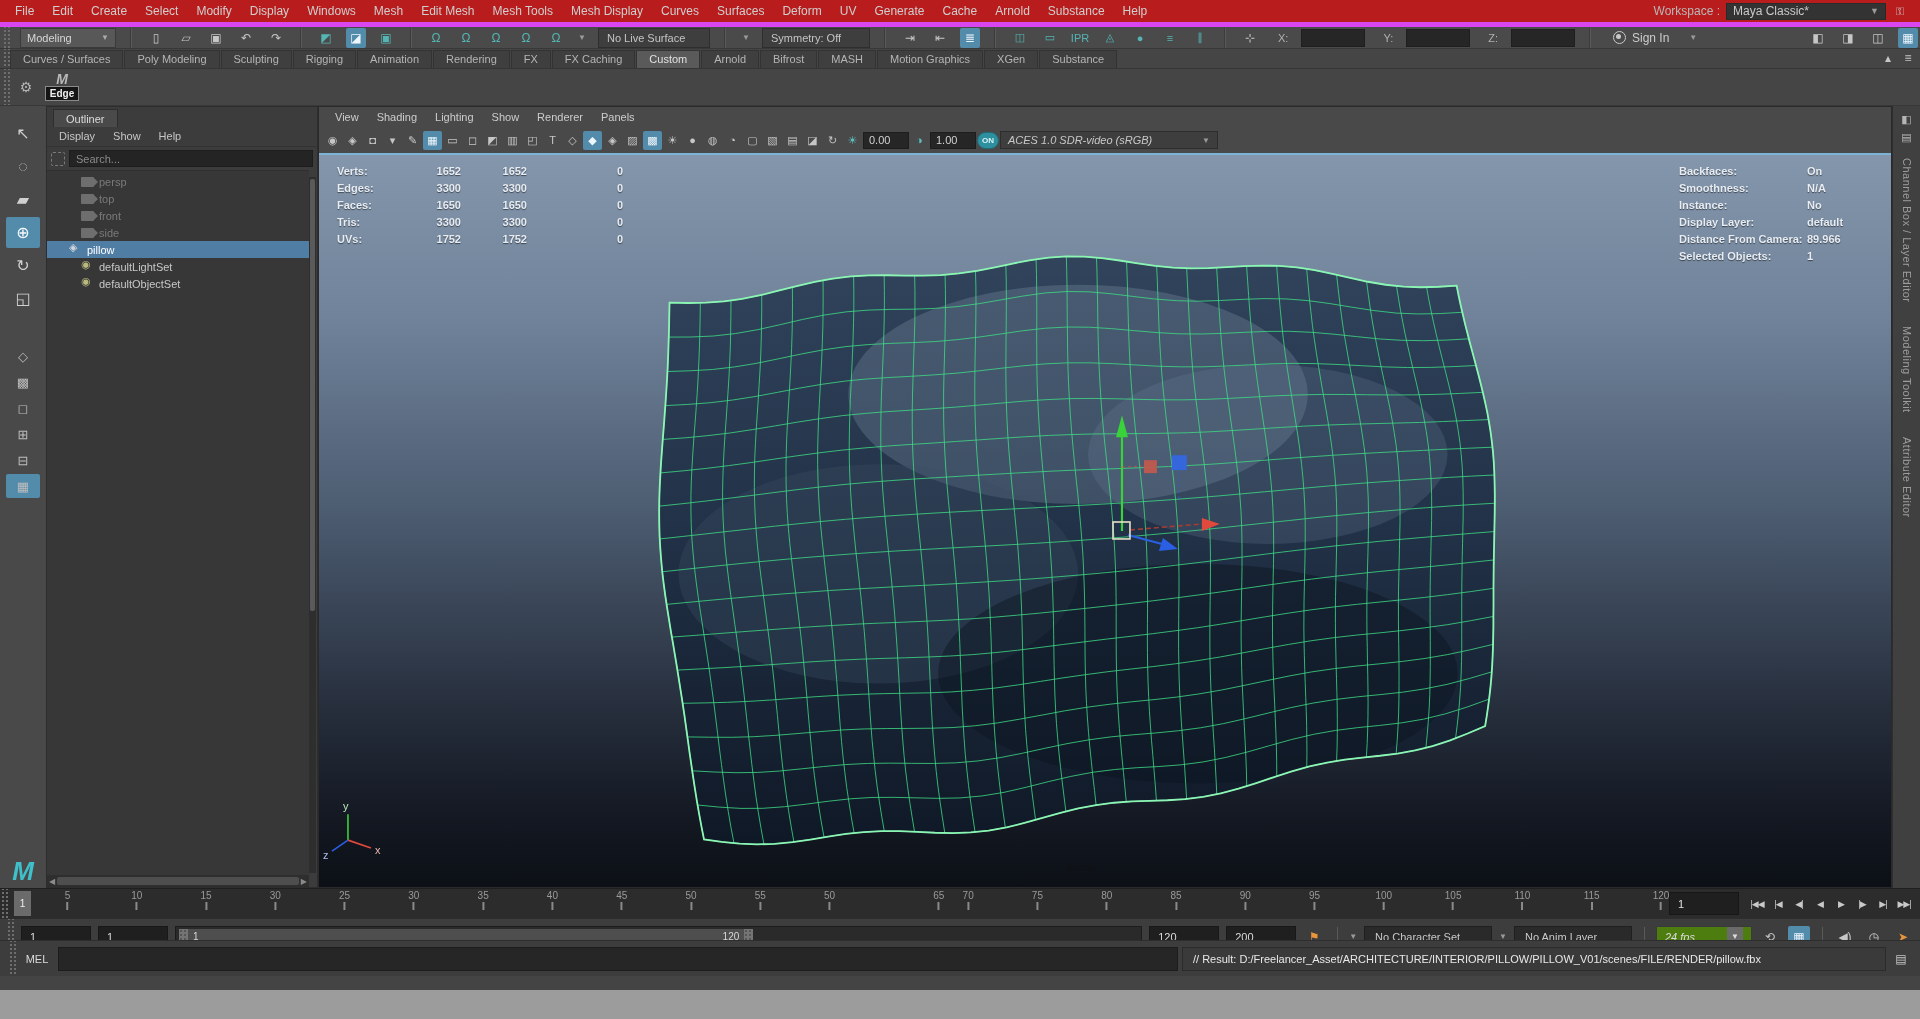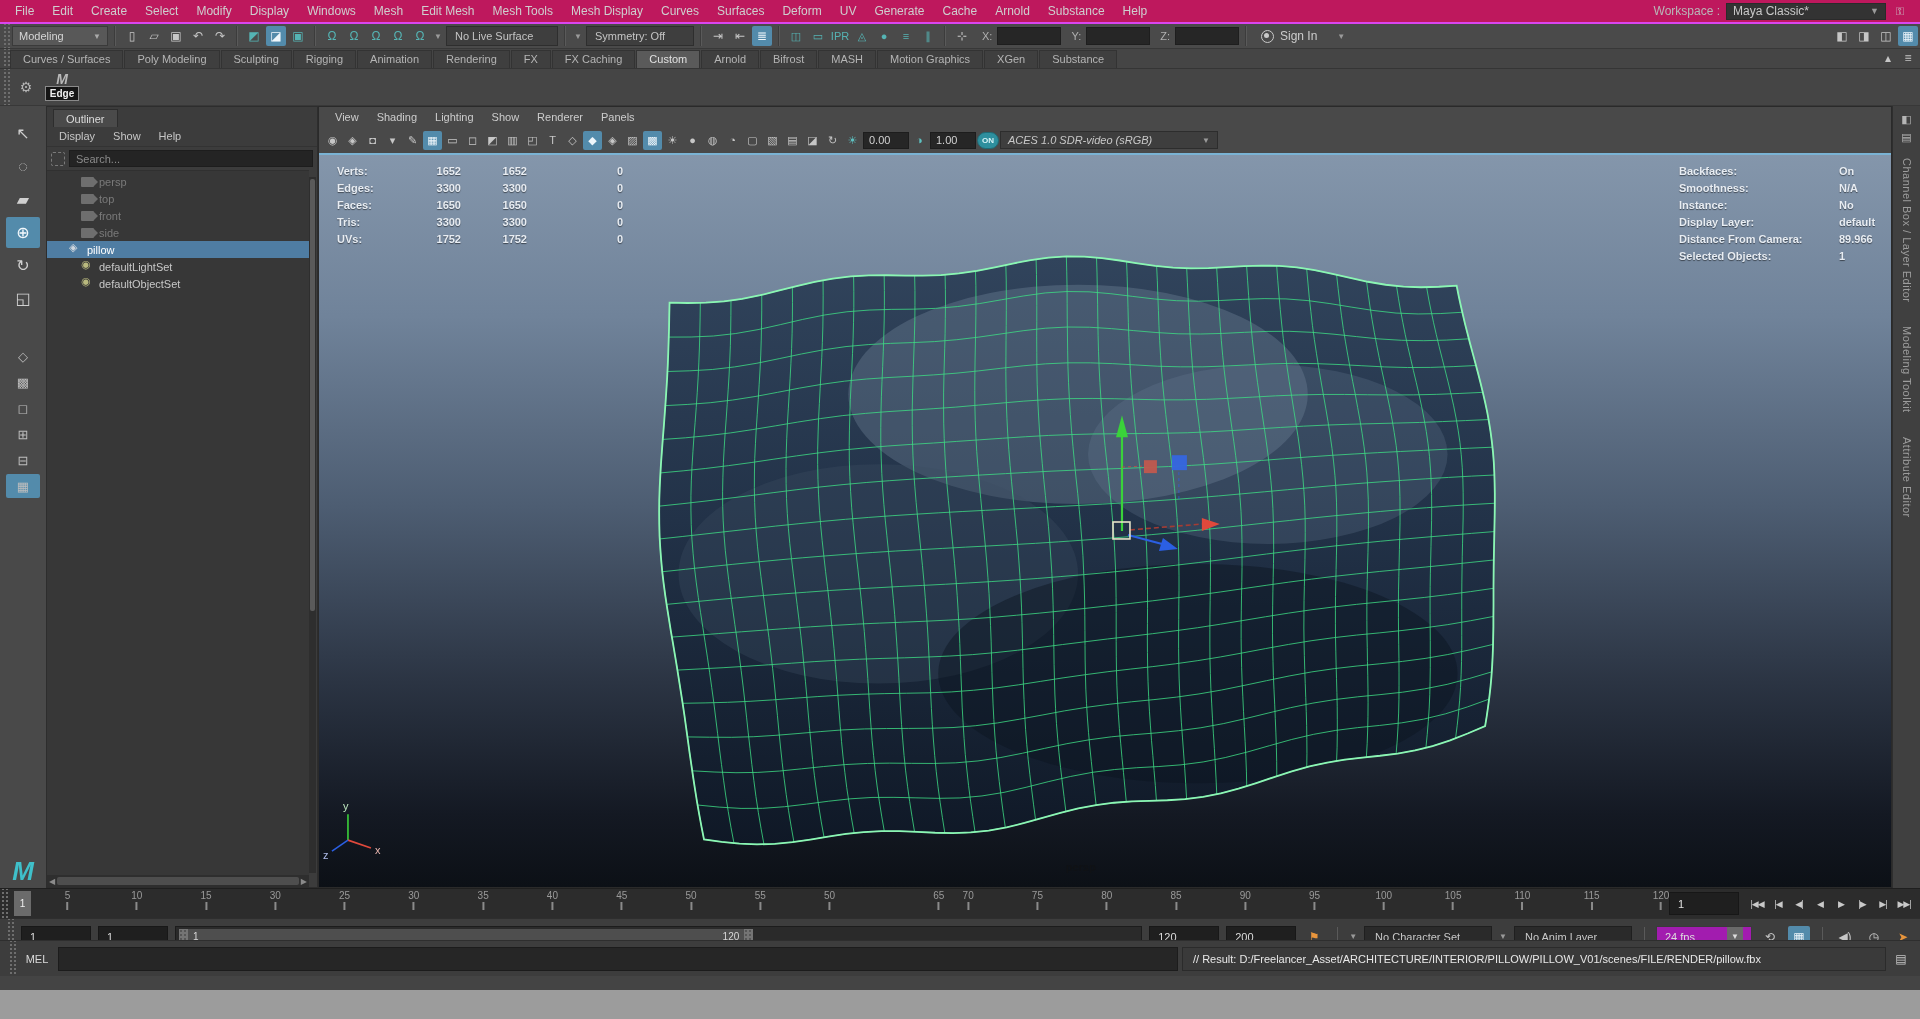--- a/index.html
+++ b/index.html
@@ -1,28 +1,28 @@
 <!DOCTYPE html>
 <html><head>
 <meta charset="utf-8">
 <style>
   * { margin:0; padding:0; box-sizing:border-box; }
   html,body { width:1920px; height:1019px; overflow:hidden; background:#444;
     font-family:"Liberation Sans", sans-serif; font-size:12px; color:#ccc; user-select:none; }
 
   
-  .menubar { height:22px; background:#be185d; display:flex; align-items:center; padding:0 6px; }
+  .menubar { height:22px; background:#b91c1c; display:flex; align-items:center; padding:0 6px; }
   .menu-item { padding:0 9px; color:#cfcfcf; font-size:12px; line-height:22px; cursor:default; }
   .menubar .spacer { flex:1; }
   .ws-label { color:#b8b8b8; margin-right:6px; }
   .ws-select { width:160px; height:17px; background:#333; border:1px solid #2a2a2a; display:flex; align-items:center; padding:0 6px; color:#c9c9c9; }
   .ws-select .caret { margin-left:auto; color:#9a9a9a; font-size:9px; }
   .lock { width:16px; text-align:center; color:#c9c9c9; margin:0 6px; font-size:11px; }
 
-  .statusline { height:27px; background:#4a4a4a; border-top:2px solid #d946ef; border-bottom:1px solid #383838; display:flex; align-items:center; gap:2px; padding:0 2px; }
+  .statusline { height:27px; background:#4a4a4a; border-top:5px solid #d946ef; border-bottom:1px solid #383838; display:flex; align-items:center; gap:10px; padding:0 2px; }
   .grip { width:8px; align-self:stretch; background-image:radial-gradient(#6e6e6e 1px, transparent 1.2px); background-size:4px 4px; background-position:1px 2px; }
   .mode-select { width:96px; height:20px; background:#585858; border:1px solid #3a3a3a; display:flex; align-items:center; padding:0 6px; font-size:11px; color:#d6d6d6; }
   .mode-select .caret { margin-left:auto; font-size:8px; color:#aaa; }
   .vsep { width:2px; height:20px; margin:0 4px; background:#3c3c3c; border-right:1px solid #5a5a5a; }
   .sicon { width:20px; height:20px; display:flex; align-items:center; justify-content:center; color:#c6c6c6; font-size:12px; border-radius:2px; }
   .sicon.teal { color:#55b4b4; }
   .sicon.active { background:#538bab; color:#eef6fb; }
   .sicon.small-caret { width:12px; font-size:8px; color:#9a9a9a; }
   .sfield { height:20px; background:#3e3e3e; border:1px solid #2e2e2e; display:flex; align-items:center; padding:0 8px; font-size:11px; color:#c4c4c4; }
   .coordbox { width:64px; height:18px; background:#262626; border:1px solid #1e1e1e; }
@@ -89,21 +89,21 @@
   .vp-activeline { height:2px; background:#7ab3d4; }
   .vp-canvas { flex:1; position:relative; overflow:hidden;
     background:linear-gradient(180deg,#8496ab 0%,#70839a 22%,#4d5d72 48%,#2b3443 72%,#141923 90%,#0c1016 100%); }
   .vp-canvas svg { position:absolute; inset:0; width:100%; height:100%; }
 
   .hud { position:absolute; font-size:11px; font-weight:bold; color:#e8edf3; text-shadow:0 1px 1px rgba(0,0,0,.5); }
   .hud-left { left:18px; top:10px; }
   .hud-left .hrow { display:grid; grid-template-columns:62px 62px 66px 96px; margin-bottom:5px; }
   .hud-left .hrow span:nth-child(n+2) { text-align:right; }
   .hud-right { left:1360px; top:10px; width:200px; }
-  .hud-right .hrow { display:grid; grid-template-columns:128px 1fr; margin-bottom:5px;gap:32px; }
+  .hud-right .hrow { display:grid; grid-template-columns:128px 1fr; margin-bottom:5px; }
   .cam-label { position:absolute; left:47.5%; bottom:14px; color:#101215; font-size:11px; font-weight:bold; }
 
   .rsidebar { width:28px; background:#404040; border-left:1px solid #2e2e2e; display:flex; flex-direction:column; align-items:center; padding-top:4px; }
   .rsicon { width:20px; height:18px; display:flex; align-items:center; justify-content:center; color:#b5b5b5; font-size:11px; }
   .vlabel { writing-mode:vertical-rl; font-size:11px; color:#9d9d9d; margin:12px 0; letter-spacing:.5px; }
 
   
   .timeline { position:absolute; left:0; right:0; top:888px; height:30px; background:#2c2c2c; border-top:1px solid #1f1f1f; display:flex; align-items:stretch; }
   .tl-ruler { flex:1; position:relative; margin-left:4px; }
   .tick { position:absolute; top:1px; transform:translateX(-50%); color:#9a9a9a; font-size:10px; text-align:center; }
@@ -118,21 +118,21 @@
   .range-track { flex:1; height:22px; background:#2a2a2a; border:1px solid #1c1c1c; position:relative; }
   .range-inner { position:absolute; left:3px; top:2px; bottom:2px; width:59.5%; background:#4e4e4e; display:flex; align-items:center; }
   .range-inner .cap { width:9px; align-self:stretch; background:#747474; background-image:radial-gradient(#565656 1px, transparent 1.2px); background-size:4px 4px; }
   .range-inner .lab { color:#d8d8d8; font-size:10px; padding:0 5px; }
   .range-inner .lab.end { margin-left:auto; }
   .ricon { width:22px; height:22px; display:flex; align-items:center; justify-content:center; font-size:12px; color:#c6c6c6; border-radius:2px; }
   .ricon.orange { color:#e8953c; }
   .ricon.active { background:#538bab; color:#eef6fb; }
   .dcaret { color:#9a9a9a; font-size:8px; }
   .dropbox { height:22px; background:#2a2a2a; border:1px solid #1f1f1f; color:#c8c8c8; font-size:11px; display:flex; align-items:center; padding:0 10px; }
-  .fpsbox { width:96px; height:22px; background:#a21caf; border:1px solid #3a3a3a; color:#dcdcdc; font-size:11px; display:flex; align-items:center; padding:0 8px; }
+  .fpsbox { width:96px; height:22px; background:#4d7c0f; border:1px solid #3a3a3a; color:#dcdcdc; font-size:11px; display:flex; align-items:center; padding:0 8px;font-style:italic; }
   .fpsbox .caretbox { margin-left:auto; width:16px; height:20px; background:#6a6a6a; display:flex; align-items:center; justify-content:center; font-size:8px; color:#ddd; }
 
   .mel-row { position:absolute; left:0; right:0; top:940px; height:36px; background:#3d3d3d; border-top:1px solid #2e2e2e; display:flex; align-items:center; gap:4px; padding:0 8px; }
   .mel-label { color:#dadada; font-size:11px; width:34px; text-align:center; }
   .mel-input { width:1120px; height:24px; background:#262626; border:1px solid #1c1c1c; }
   .mel-result { flex:1; height:24px; background:#3a3a3a; border:1px solid #2b2b2b; color:#e8e8e8; font-size:11px; display:flex; align-items:center; padding:0 10px; white-space:nowrap; overflow:hidden; }
   .mel-icon { width:22px; height:22px; display:flex; align-items:center; justify-content:center; color:#c6c6c6; font-size:12px; }
 
   .bottom-strip { position:absolute; left:0; right:0; top:990px; height:29px; background:#9c9c9c; }
 </style>

